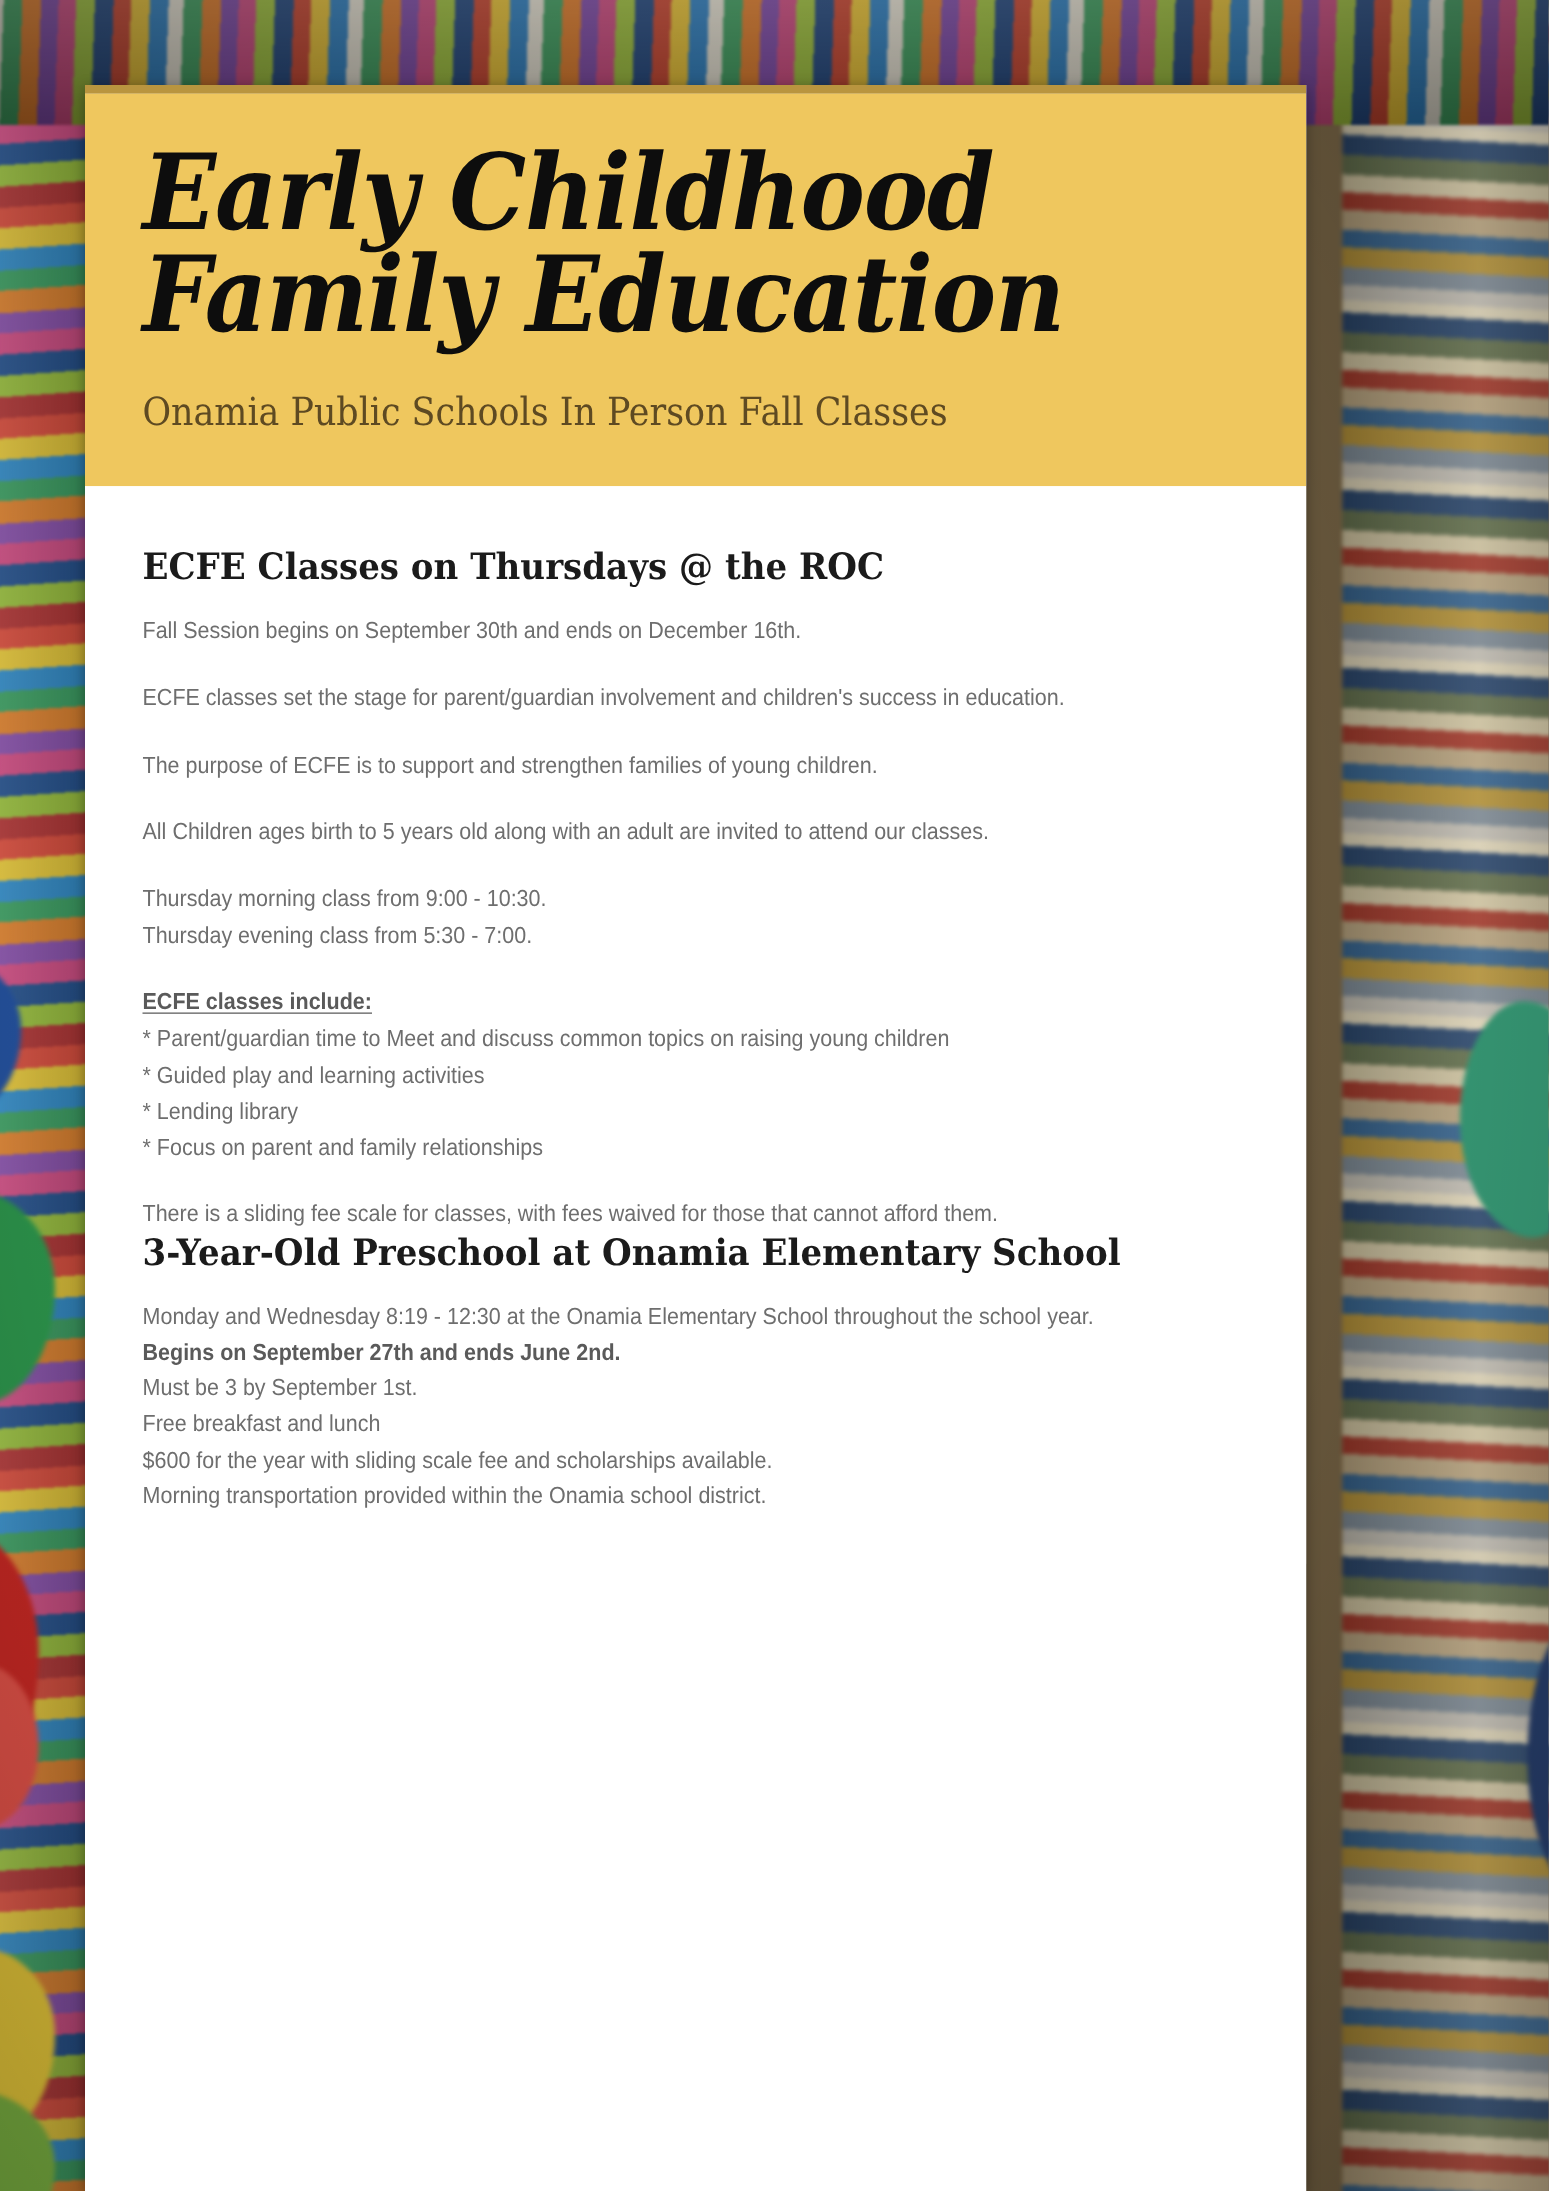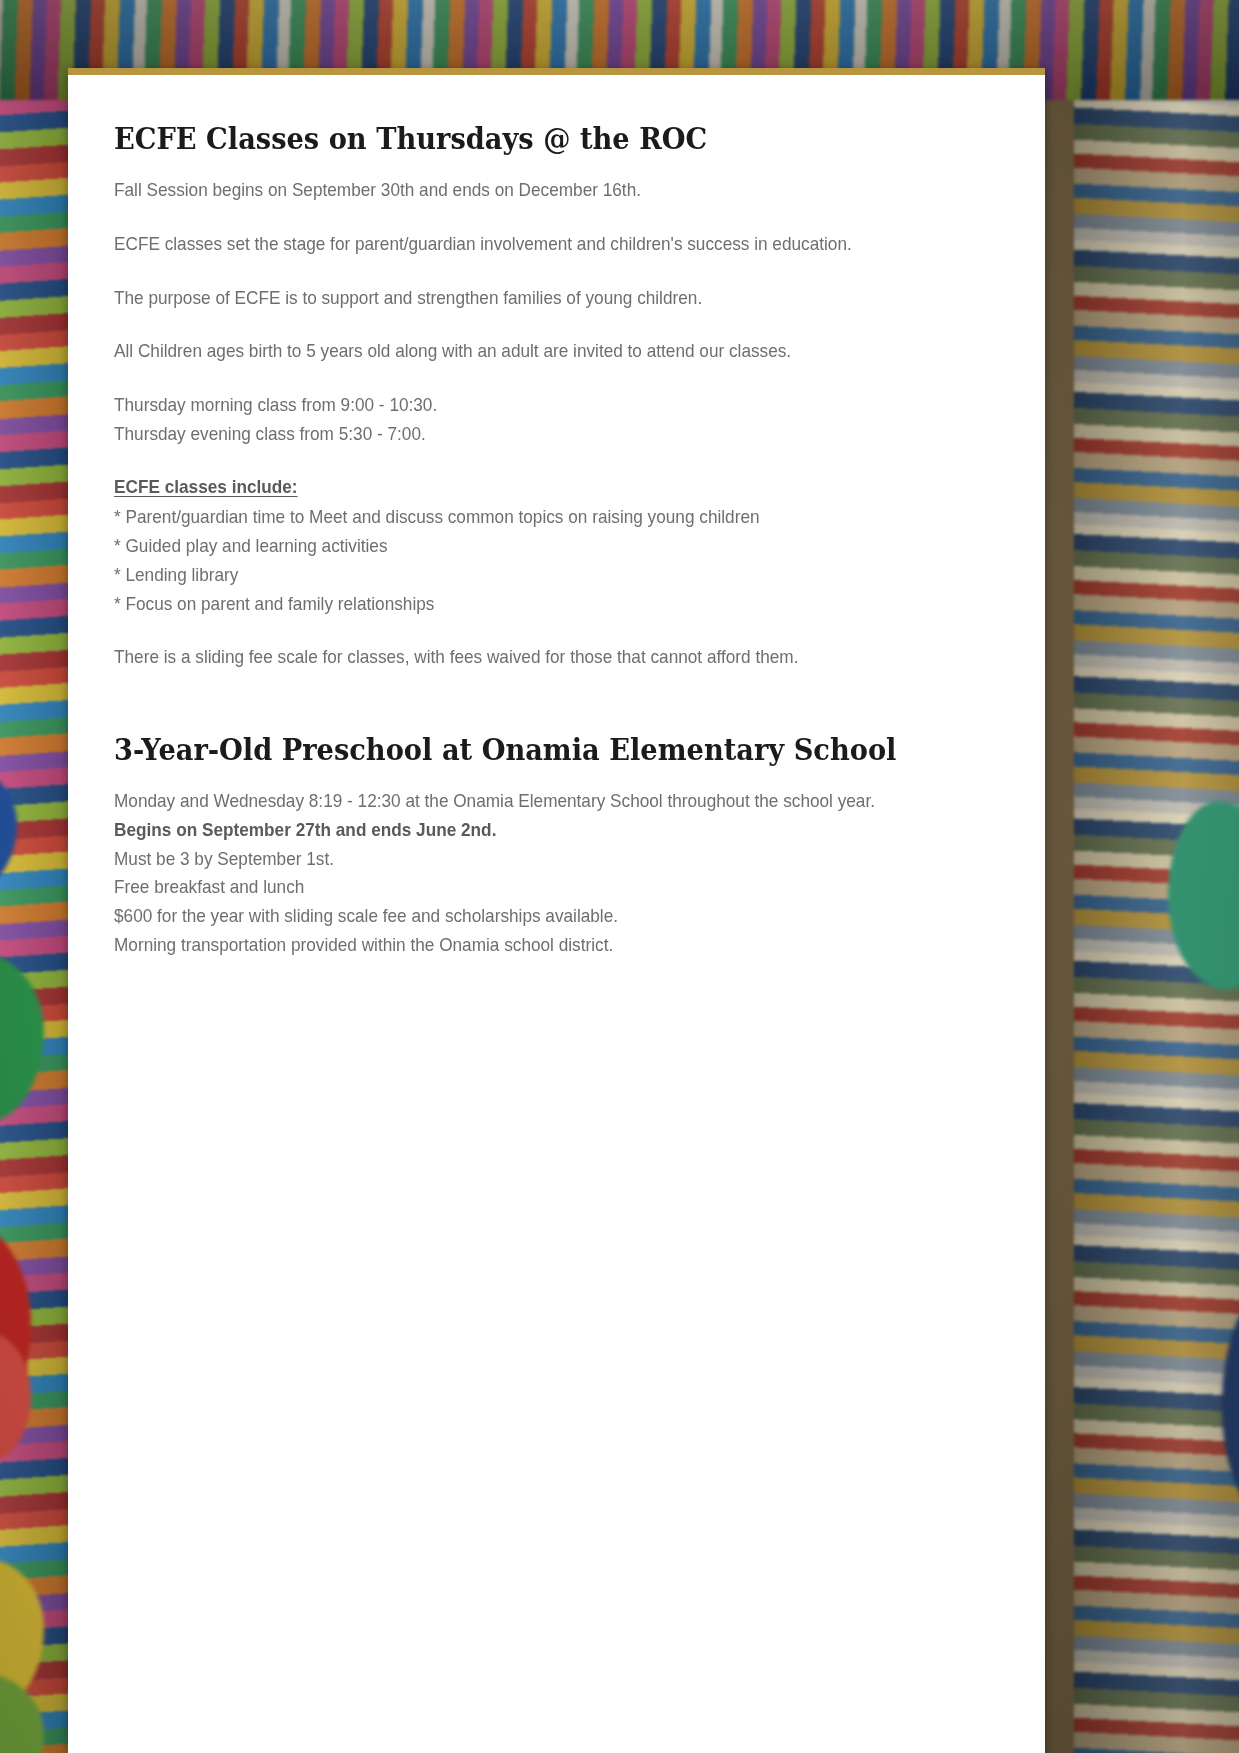--- a/index.html
+++ b/index.html
@@ -174,21 +174,21 @@
     color: #5e4a22;
     margin: 34px 0 0 0;
     transform: scaleX(0.90);
     transform-origin: left center;
   }
 
   #body-area {
     padding: 48px 66px 40px 46px;
     background: #ffffff;
   }
-  .section + .section { margin-top: 62px; }
+  .section + .section { }
 
   .section-heading {
     font-family: "DejaVu Serif", "Liberation Serif", serif;
     font-weight: 700;
     font-size: 29px;
     line-height: 1.15;
     color: #1b1b1b;
     margin: 0 0 20px 0;
     transform: scaleX(0.94);
     transform-origin: left center;
@@ -241,20 +241,25 @@
     <div class="blob blob-lime"></div>
     <div class="blob blob-teal"></div>
     <div class="blob blob-navy"></div>
   </div>
   <div class="bg-vignette"></div>
 </div>
 
 <div id="flyer">
   <div id="top-rule"></div>
 
+  <div id="header-band">
+    <h1 id="flyer-title">Early Childhood
+Family Education</h1>
+    <p id="flyer-subtitle">Onamia Public Schools In Person Fall Classes</p>
+  </div>
 
   <div id="body-area">
 
   <div class="section">
         <h2 class="section-heading">ECFE Classes on Thursdays @ the ROC</h2>
         <p class="body-line tight">Fall Session begins on September 30th and ends on December 16th.</p>
         <p class="body-line spaced">ECFE classes set the stage for parent/guardian involvement and children's success in education.</p>
         <p class="body-line spaced">The purpose of ECFE is to support and strengthen families of young children.</p>
         <p class="body-line spaced">All Children ages birth to 5 years old along with an adult are invited to attend our classes.</p>
         <p class="body-line spaced">Thursday morning class from 9:00 - 10:30.</p>

